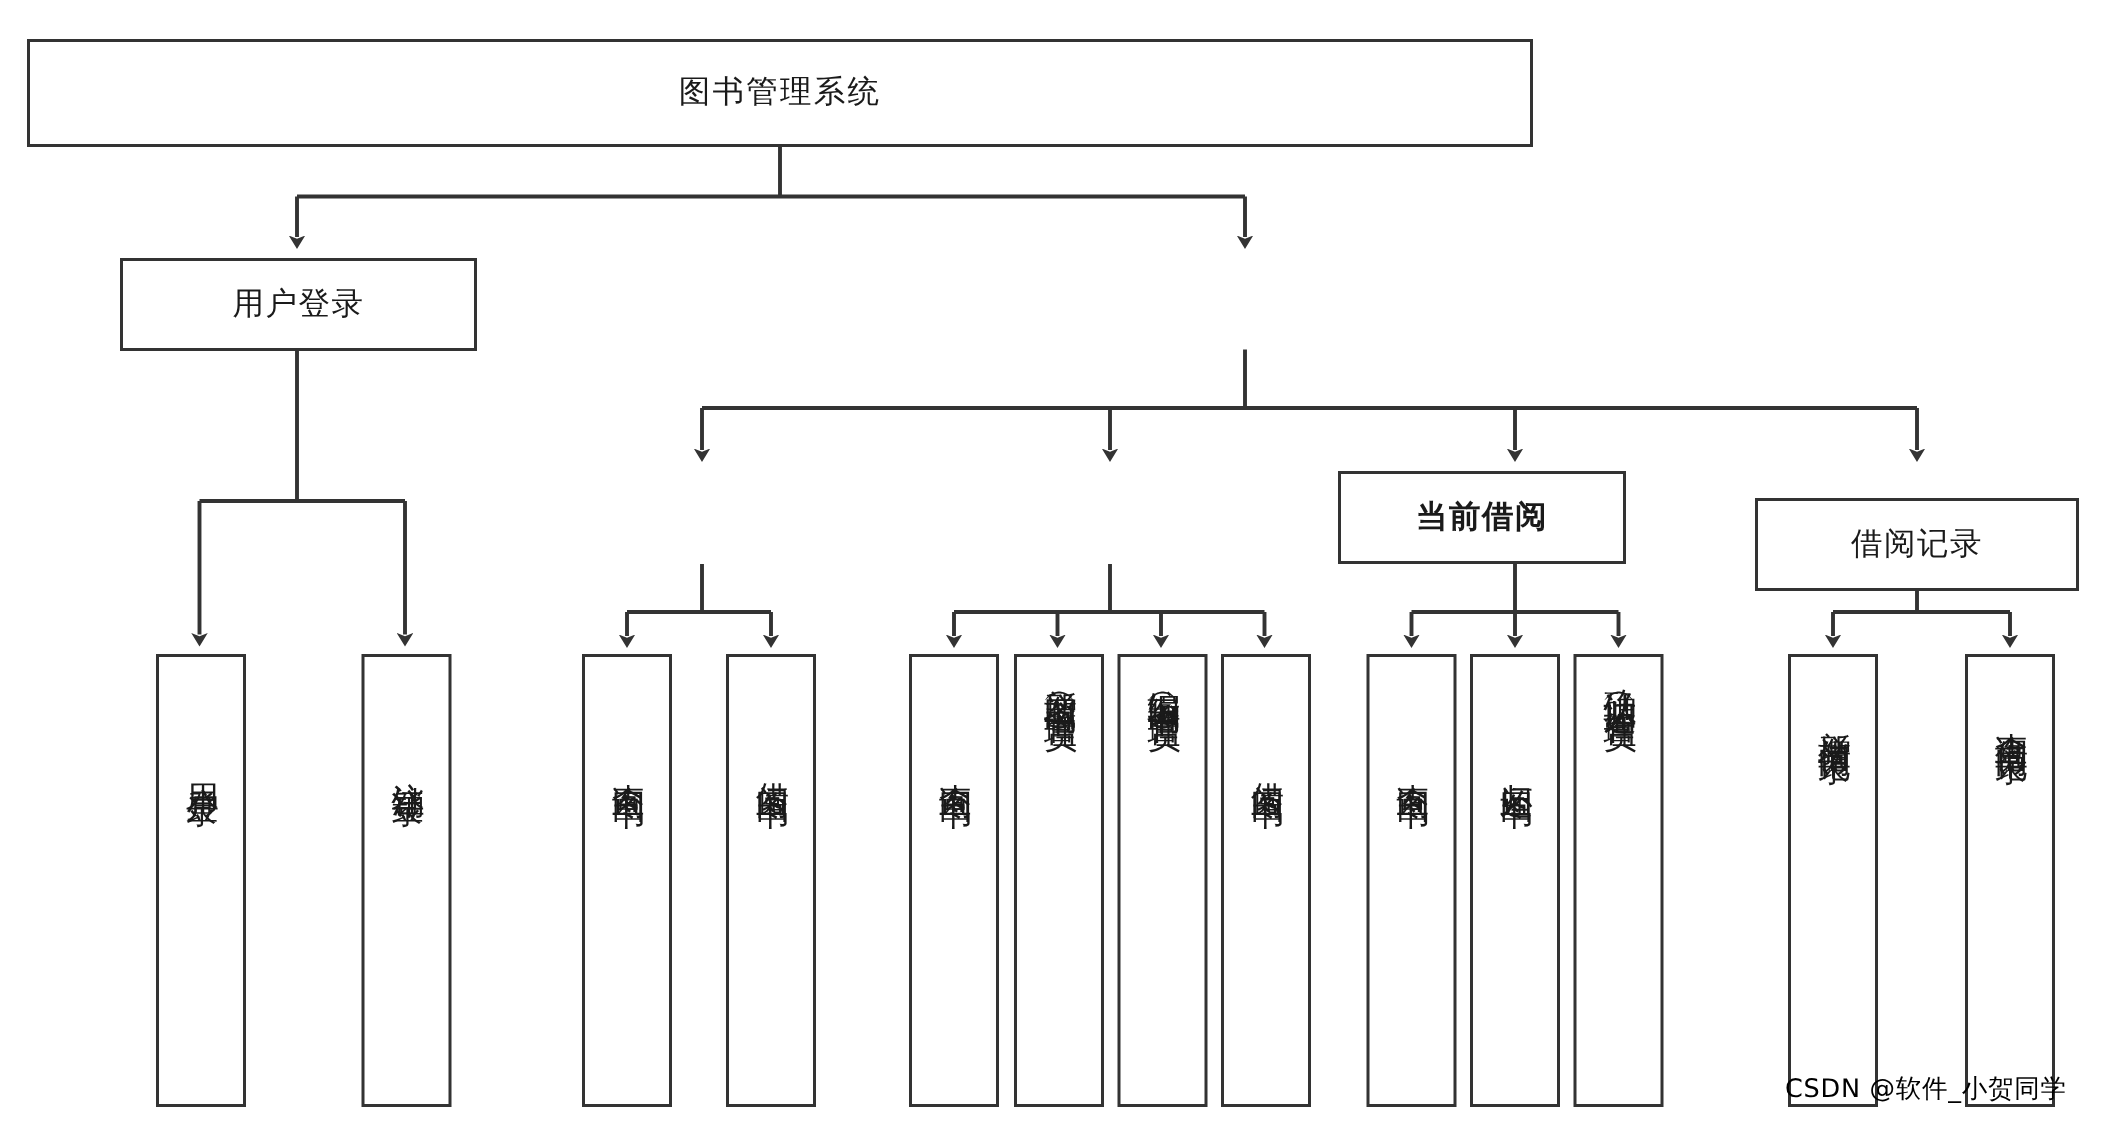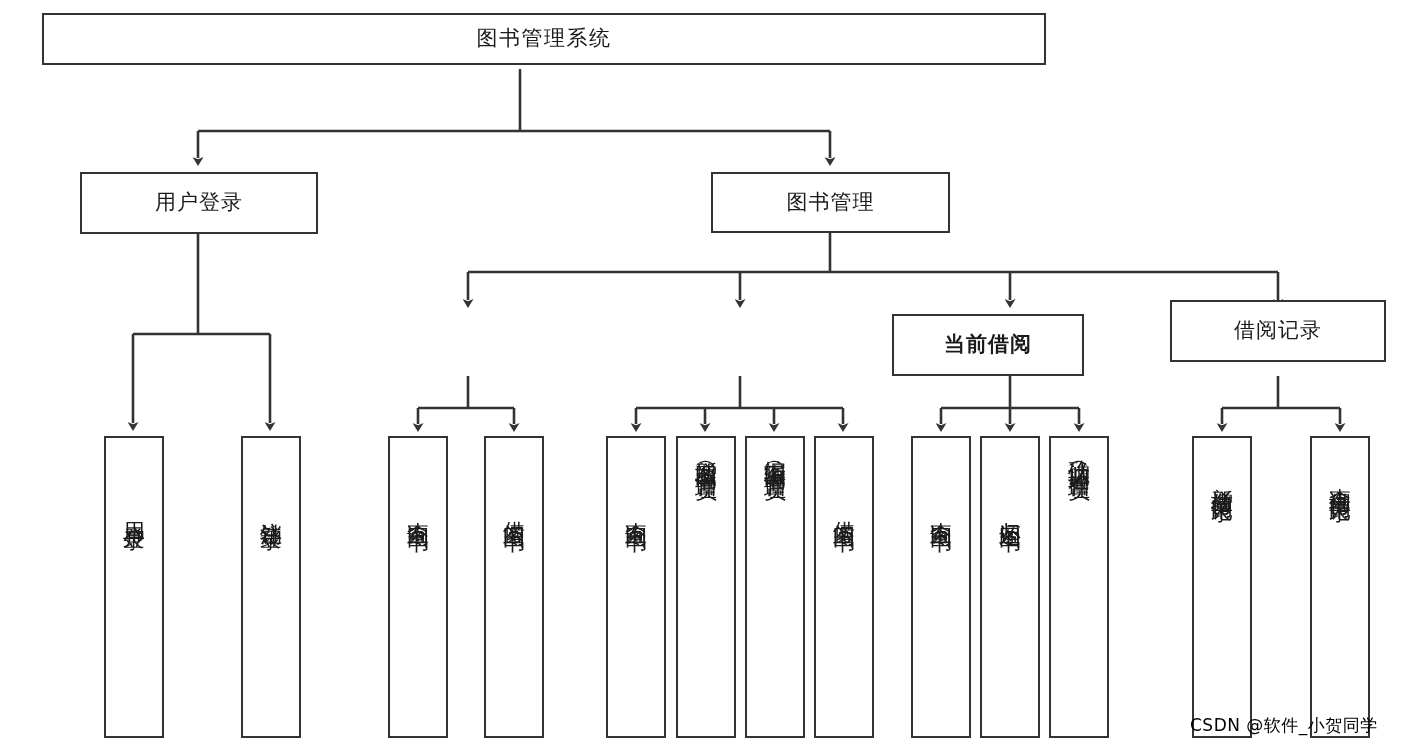--- a/index.html
+++ b/index.html
@@ -118,35 +118,32 @@
       <path d="M1010,408 L1010,424" marker-end="url(#arrow)"></path>
       <path d="M1079,408 L1079,424" marker-end="url(#arrow)"></path>
 
       <path d="M1278,376 L1278,408"></path>
       <path d="M1222,408 L1340,408"></path>
       <path d="M1222,408 L1222,424" marker-end="url(#arrow)"></path>
       <path d="M1340,408 L1340,424" marker-end="url(#arrow)"></path>
     </g>
   </svg>
 
-  <div class="node root horiz" style="left:18px; top:13px; width:1004px; height:52px;margin-left:24px;">
+  <div class="node root horiz" style="left:18px; top:26px; width:1004px; height:72px;">
     <span class="lbl">图书管理系统</span>
   </div>
 
   <div class="node horiz" style="left:80px; top:172px; width:238px; height:62px;">
     <span class="lbl">用户登录</span>
   </div>
-  <div class="node horiz" style="left:711px; top:172px; width:239px; height:61px;">
-    <span class="lbl">图书管理</span>
-  </div>
 
   <div class="node horiz" style="left:892px; top:314px; width:192px; height:62px;font-weight:bold;">
     <span class="lbl">当前借阅</span>
   </div>
-  <div class="node horiz" style="left:1170px; top:300px; width:216px; height:62px;">
+  <div class="node horiz" style="left:1170px; top:332px; width:216px; height:62px;">
     <span class="lbl">借阅记录</span>
   </div>
 
   <div class="node vert" style="left:104px; top:436px; width:60px; height:302px; padding-top:66px;">
     <span class="lbl">用户登录</span>
   </div>
   <div class="node vert" style="left:241px; top:436px; width:60px; height:302px; padding-top:66px;">
     <span class="lbl">注销登录</span>
   </div>
 

